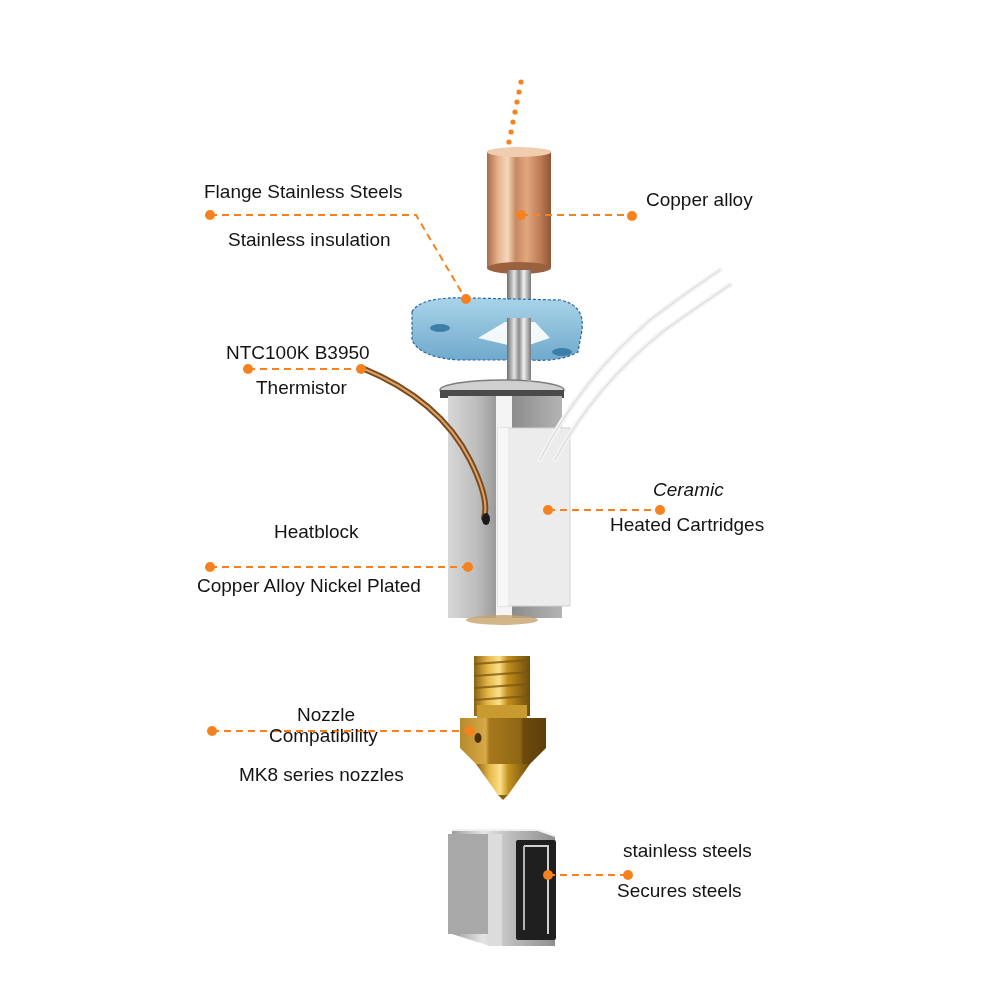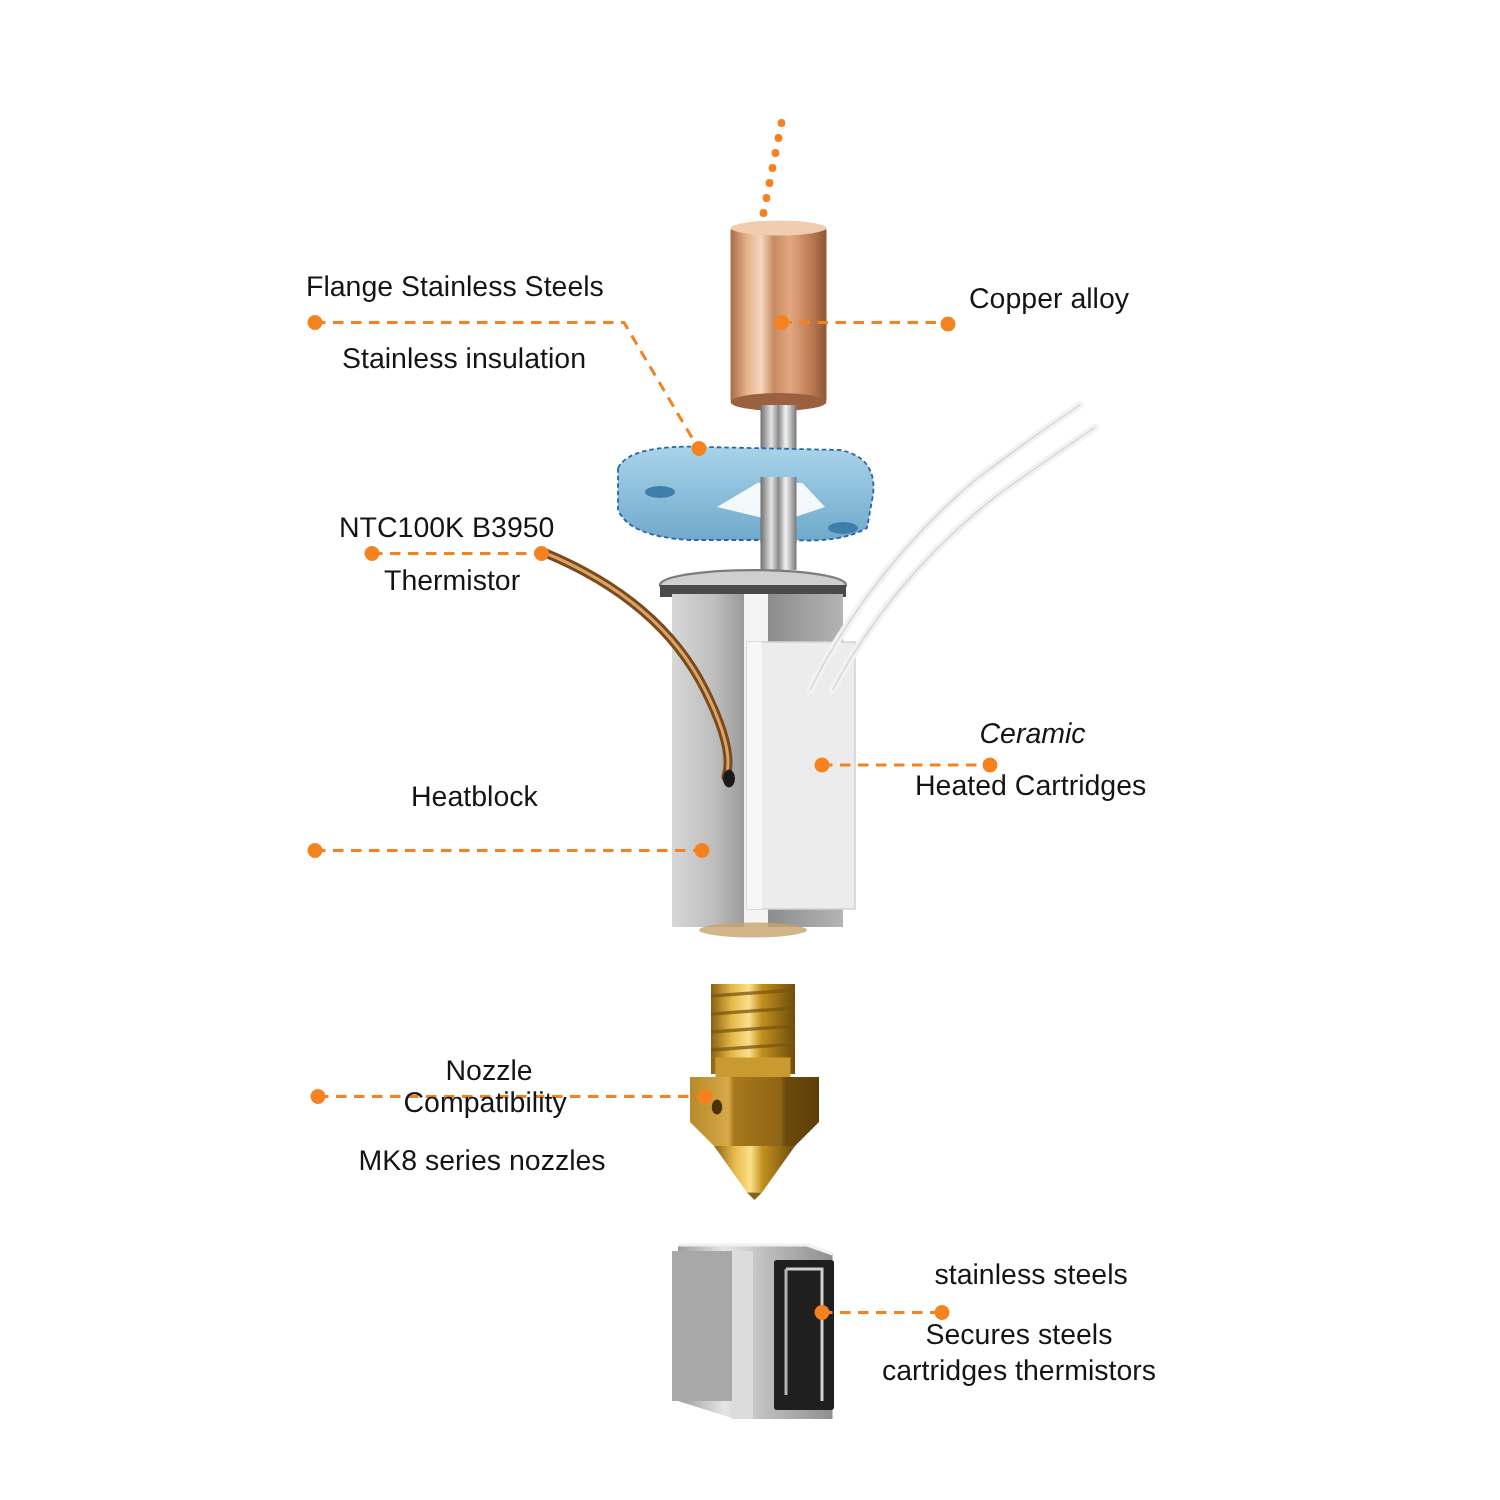--- a/index.html
+++ b/index.html
@@ -195,22 +195,22 @@
   <div class="lbl" style="left:204px; top:181px;">Flange Stainless Steels</div>
   <div class="lbl" style="left:228px; top:229px;">Stainless insulation</div>
 
   <div class="lbl" style="left:226px; top:342px;">NTC100K B3950</div>
   <div class="lbl" style="left:256px; top:377px;">Thermistor</div>
 
   <div class="lbl" style="left:653px; top:479px;font-style:italic;">Ceramic</div>
   <div class="lbl" style="left:610px; top:514px;">Heated Cartridges</div>
 
   <div class="lbl" style="left:274px; top:521px;">Heatblock</div>
+  <div class="lbl" style="left:197px; top:575px;">Copper Alloy Nickel Plated</div>
 
   <div class="lbl" style="left:297px; top:704px;">Nozzle</div>
   <div class="lbl" style="left:269px; top:725px;">Compatibility</div>
   <div class="lbl" style="left:239px; top:764px;">MK8 series nozzles</div>
 
   <div class="lbl" style="left:623px; top:840px;">stainless steels</div>
   <div class="lbl" style="left:617px; top:880px;">Secures steels</div>
-  <div class="lbl" style="left:588px; top:904px;">cartridges thermistors</div>
 
 </div>
 
 </body></html>

